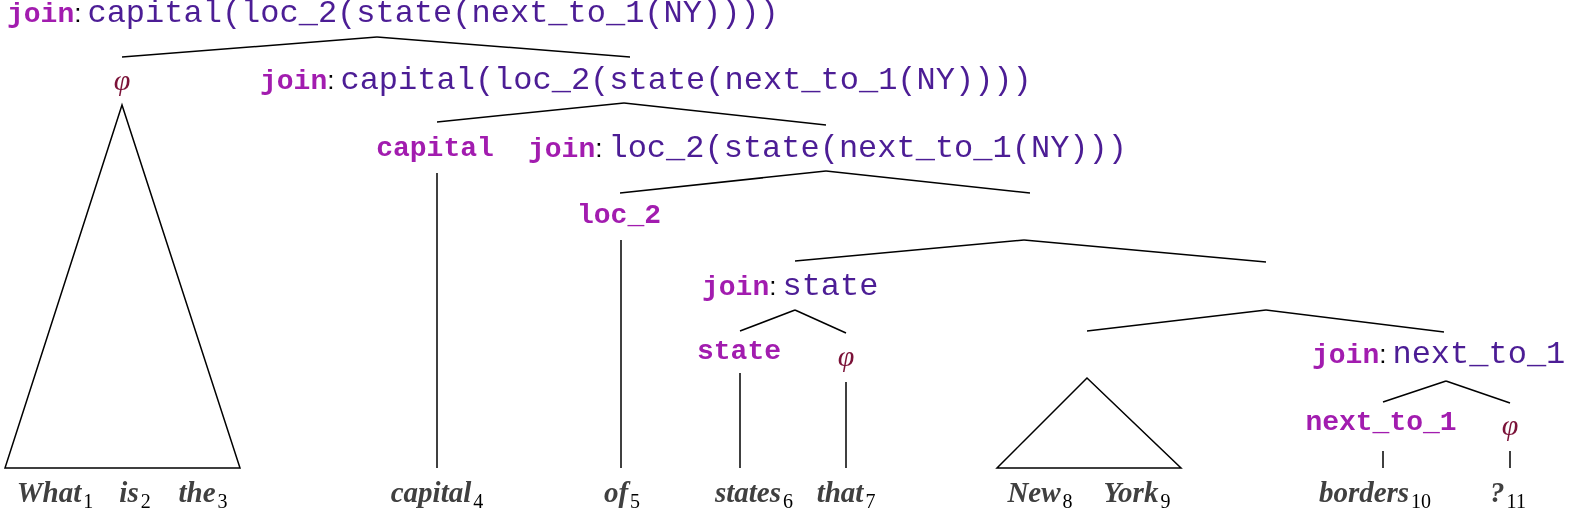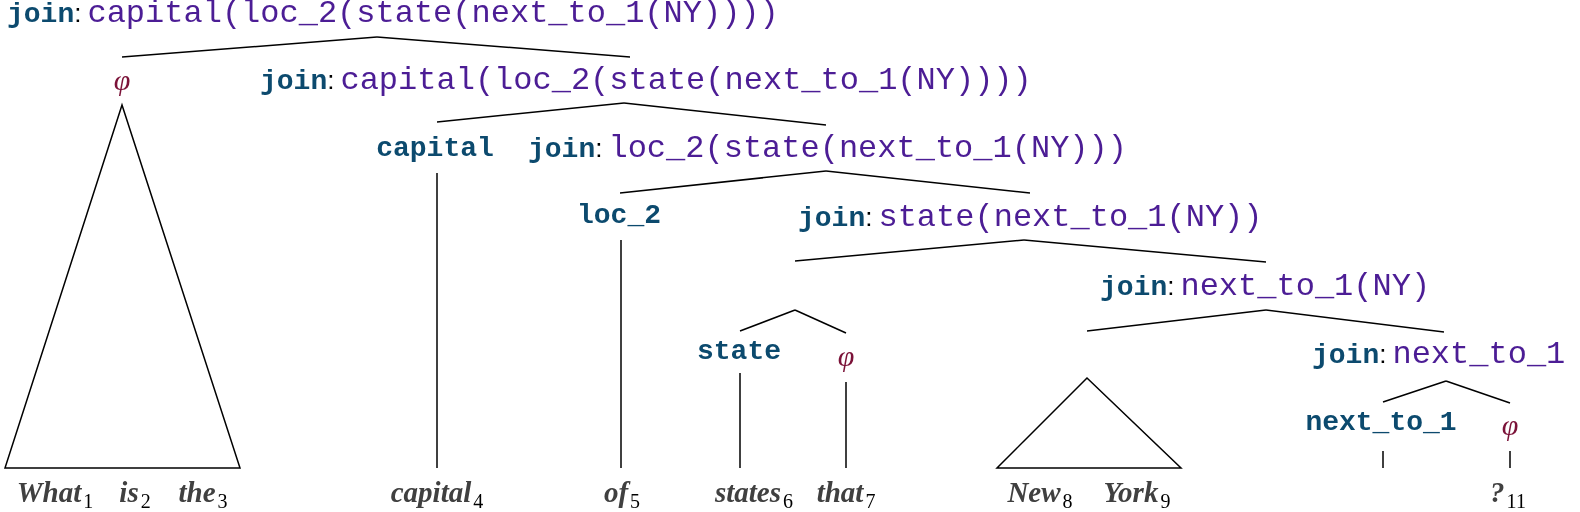--- a/index.html
+++ b/index.html
@@ -2,21 +2,21 @@
 <html><head>
 <meta charset="utf-8">
 <style>
   html, body { margin:0; padding:0; background:#ffffff; }
   body { width:1580px; height:512px; position:relative; overflow:hidden; }
   #canvas { position:absolute; left:0; top:0; width:1580px; height:512px; }
   svg.edges { position:absolute; left:0; top:0; width:1580px; height:512px; }
   svg.edges line, svg.edges polygon { stroke:#000; stroke-width:1.5; fill:none; }
   .node { position:absolute; white-space:nowrap; line-height:1; transform:translate(-50%, -50%); }
   .node.left { transform:translate(0, -50%); }
-  .kw { font-family:"Liberation Mono", "DejaVu Sans Mono", monospace; font-weight:bold; color:#0c4a6e; font-size:28px; }
+  .kw { font-family:"Liberation Mono", "DejaVu Sans Mono", monospace; font-weight:bold; color:#a21caf; font-size:28px; }
   .colon { font-family:"Liberation Sans", sans-serif; color:#000; font-size:26px; }
   .lf { font-family:Liberation Mono, monospace; color:#4c1d95; font-size:32px; }
   .phi { font-family:"Liberation Serif", "DejaVu Serif", serif; font-style:italic; color:#7b1238; font-size:30px; }
   .tok { position:absolute; white-space:nowrap; transform:translate(-50%, -50%); line-height:1; }
   .word { font-family:"Liberation Serif", "DejaVu Serif", serif; font-style:italic; font-weight:bold; color:#404040; font-size:29px; }
   .idx { font-family:"Liberation Serif", "DejaVu Serif", serif; color:#000; font-size:20px; position:relative; top:6px; margin-left:2px; }
 </style>
 </head>
 <body>
 
@@ -75,28 +75,25 @@
   </div>
 
   <div class="node left" style="left:528px; top:149px;">
     <span class="kw">join</span><span class="colon">:</span><span class="lf" style="margin-left:6px;">loc_2(state(next_to_1(NY)))</span>
   </div>
 
   <div class="node" style="left:619px; top:216px;">
     <span class="kw">loc_2</span>
   </div>
 
-  <div class="node left" style="left:798px; top:218px;">
-    <span class="kw">join</span><span class="colon">:</span><span class="lf" style="margin-left:6px;">state(next_to_1(NY))</span>
+
+  <div class="node left" style="left:702px; top:287px;">
+    <span class="kw">join</span><span class="colon">:</span><span class="lf" style="margin-left:6px;">state</span>
   </div>
 
-
-  <div class="node left" style="left:1100px; top:287px;">
-    <span class="kw">join</span><span class="colon">:</span><span class="lf" style="margin-left:6px;">next_to_1(NY)</span>
-  </div>
 
   <div class="node" style="left:739px; top:352px;">
     <span class="kw">state</span>
   </div>
 
   <div class="node" style="left:846px; top:356px;">
     <span class="phi">φ</span>
   </div>
 
 
@@ -132,17 +129,20 @@
   </div>
   <div class="tok" style="left:846px; top:492px;">
     <span class="word">that</span><span class="idx">7</span>
   </div>
   <div class="tok" style="left:1040px; top:492px;">
     <span class="word">New</span><span class="idx">8</span>
   </div>
   <div class="tok" style="left:1137px; top:492px;">
     <span class="word">York</span><span class="idx">9</span>
   </div>
+  <div class="tok" style="left:1375px; top:492px;">
+    <span class="word">borders</span><span class="idx">10</span>
+  </div>
   <div class="tok" style="left:1508px; top:492px;">
     <span class="word">?</span><span class="idx">11</span>
   </div>
 
 </div>
 
 </body></html>

